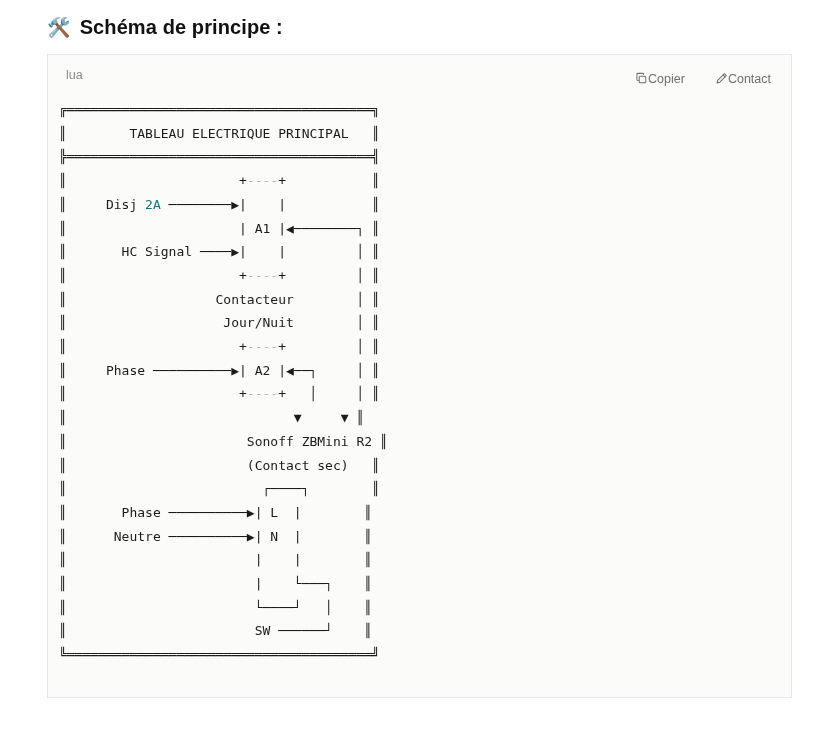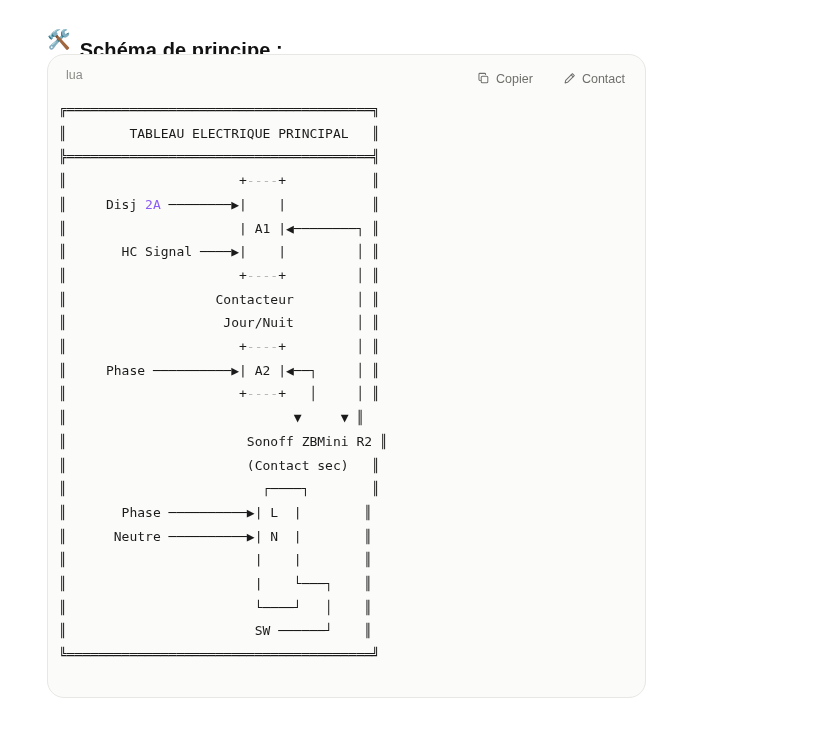--- a/index.html
+++ b/index.html
@@ -35,33 +35,32 @@
     font-size: 19px;
     line-height: 1;
     display: inline-block;
   }
   .heading-text {
     font-size: 20px;
     font-weight: 700;
     color: #111111;
     letter-spacing: 0.1px;
     white-space: pre;
-    margin-top: 23px;
   }
 
   
   .code-card {
     position: absolute;
     left: 47px;
     top: 54px;
-    width: 599px;
+    width: 745px;
     height: 644px;
     background: #fbfbfa;
     border: 1px solid #e7e7e4;
-    border-radius: 17px;
+    border-radius: 0;
     box-sizing: border-box;
     overflow: hidden;
   }
 
   .code-header {
     height: 39px;
     display: flex;
     align-items: center;
     padding: 0 18px 0 18px;
     box-sizing: border-box;
@@ -74,21 +73,20 @@
   }
   .header-actions {
     margin-left: auto;
     display: flex;
     align-items: center;
     gap: 26px;
   }
   .hdr-btn {
     display: inline-flex;
     align-items: center;
-    gap: 6px;
     font-size: 12.5px;
     color: #6f6f6b;
     cursor: pointer;
     background: none;
     border: none;
     padding: 2px 2px;
     font-family: "Liberation Sans", sans-serif;
     margin-top: 8px;
   }
   .hdr-btn svg { display: block; }
@@ -102,21 +100,21 @@
     padding: 0 0 0 11px;
     font-family: "DejaVu Sans Mono", monospace;
     font-size: 13px;
     line-height: 23.7px;
     color: #1b1b1b;
     white-space: pre;
     letter-spacing: 0px;
     tab-size: 4;
   }
   pre.ascii .dim   { color: #b9b9b9; }
-  pre.ascii .num   { color: #8b5cf6; }
+  pre.ascii .num   { color: #0f766e; }
   pre.ascii .plain { color: #1b1b1b; }
 </style>
 </head>
 <body>
 
 <div class="page">
 
   <div class="heading">
     <span class="heading-emoji">🛠️</span>
     <span class="heading-text">Schéma de principe :</span>

